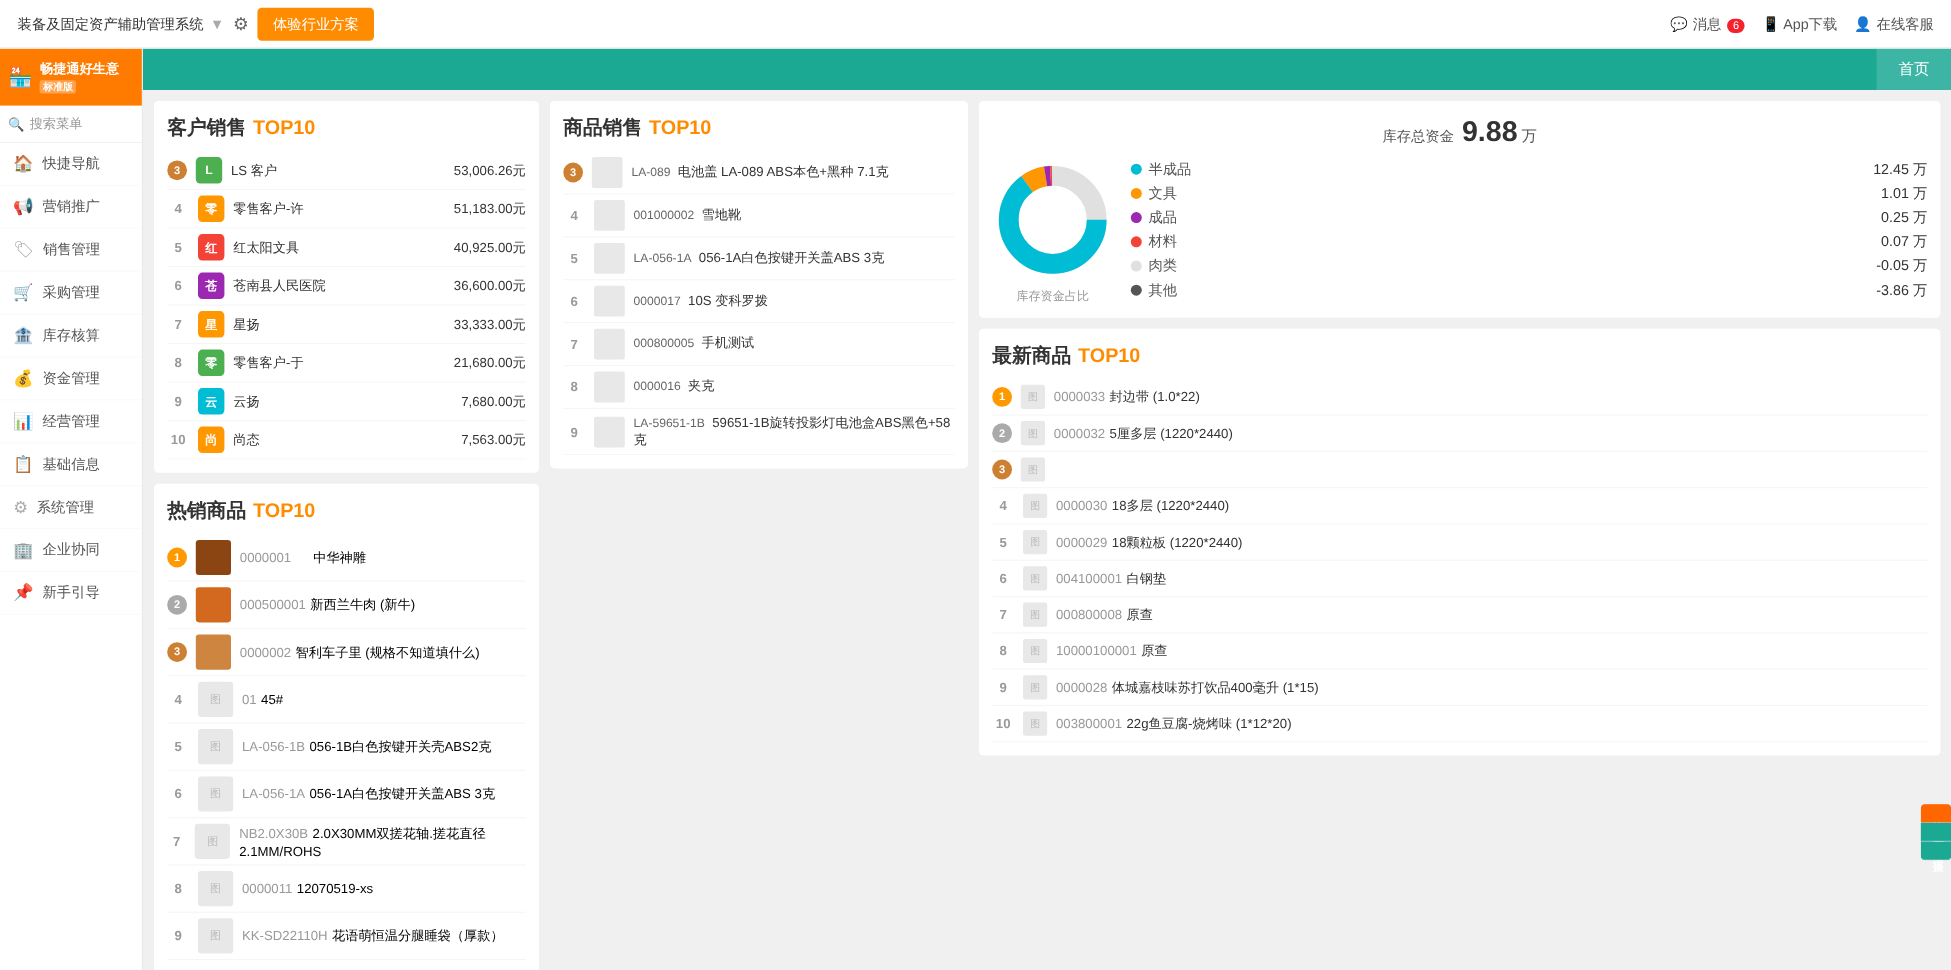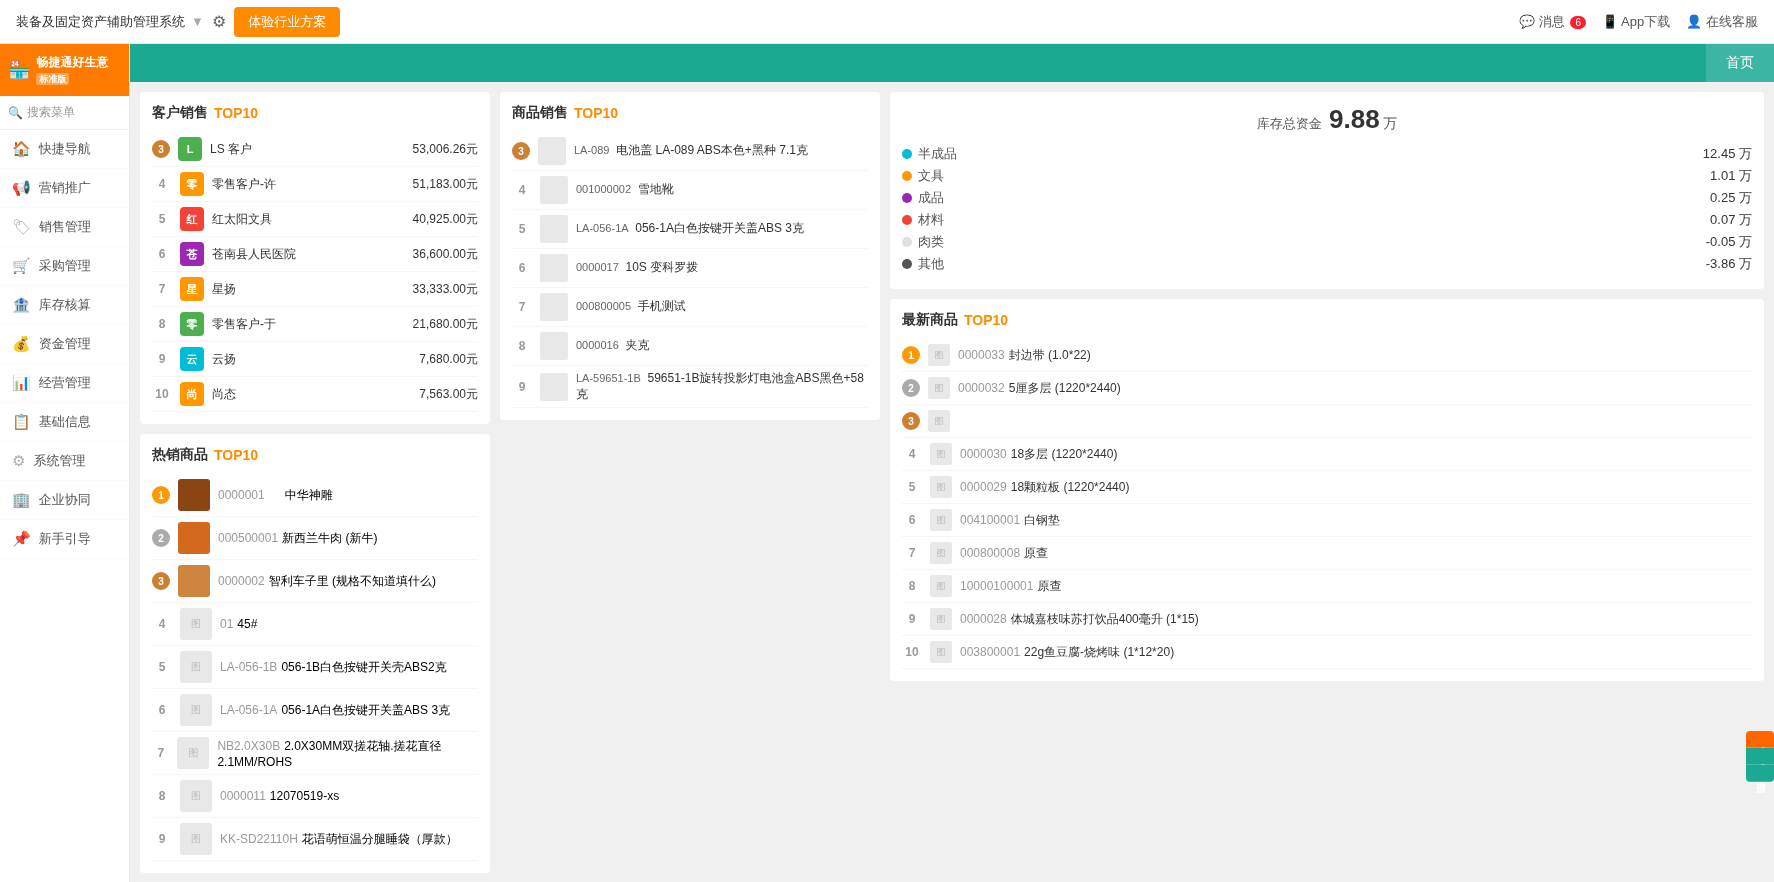--- a/index.html
+++ b/index.html
@@ -82,21 +82,21 @@
     .page-content { flex: 1; overflow-y: auto; display: flex; gap: 0; padding: 10px; background: #f0f0f0; }
 
     
     .col-left { flex: 0 0 350px; display: flex; flex-direction: column; gap: 10px; }
     .col-mid { flex: 0 0 380px; display: flex; flex-direction: column; gap: 10px; margin: 0 10px; }
     .col-right { flex: 1; display: flex; flex-direction: column; gap: 10px; }
 
     .card { background: #fff; border-radius: 4px; padding: 12px; }
 
     
-    .rank-section-title { font-size: 14px; font-weight: 600; color: #333; margin-bottom: 10px; display: flex; align-items: center; gap: 6px; }
+    .rank-section-title { font-size: 18px; font-weight: 600; color: #333; margin-bottom: 10px; display: flex; align-items: center; gap: 6px; }
     .rank-section-title .highlight { color: #ff8c00; }
     .rank-item { display: flex; align-items: center; gap: 8px; padding: 5px 0; border-bottom: 1px solid #f5f5f5; }
     .rank-num { width: 20px; text-align: center; font-size: 12px; color: #999; font-weight: 600; }
     .rank-num.gold { color: #fff; background: #ff9900; border-radius: 50%; width: 18px; height: 18px; display: flex; align-items: center; justify-content: center; font-size: 10px; }
     .rank-num.silver { color: #fff; background: #aaa; border-radius: 50%; width: 18px; height: 18px; display: flex; align-items: center; justify-content: center; font-size: 10px; }
     .rank-num.bronze { color: #fff; background: #cd7f32; border-radius: 50%; width: 18px; height: 18px; display: flex; align-items: center; justify-content: center; font-size: 10px; }
     .rank-avatar { width: 24px; height: 24px; border-radius: 4px; display: flex; align-items: center; justify-content: center; font-size: 11px; color: #fff; font-weight: bold; flex-shrink: 0; }
     .rank-name { flex: 1; font-size: 12px; color: #333; }
     .rank-value { font-size: 12px; color: #333; font-weight: 500; }
     .rank-product-info { flex: 1; font-size: 12px; color: #333; line-height: 1.3; }
@@ -429,20 +429,35 @@
 
       <div class="col-right">
 
         <div class="card">
           <div class="inventory-total">
             <span class="label">库存总资金</span>&nbsp;
             <span class="value">9.88</span>
             <span class="unit">万</span>
           </div>
           <div class="inventory-chart-area">
+            <div>
+              <svg width="110" height="110" viewBox="0 0 110 110">
+
+                <circle cx="55" cy="55" r="40" fill="none" stroke="#e0e0e0" stroke-width="18"></circle>
+
+                <circle cx="55" cy="55" r="40" fill="none" stroke="#00BCD4" stroke-width="18" stroke-dasharray="226.2 251.3" stroke-dashoffset="62.8"></circle>
+
+                <circle cx="55" cy="55" r="40" fill="none" stroke="#FF9800" stroke-width="18" stroke-dasharray="18.3 251.3" stroke-dashoffset="-163.4"></circle>
+
+                <circle cx="55" cy="55" r="40" fill="none" stroke="#9C27B0" stroke-width="18" stroke-dasharray="4.5 251.3" stroke-dashoffset="-181.7"></circle>
+
+                <circle cx="55" cy="55" r="40" fill="none" stroke="#F44336" stroke-width="18" stroke-dasharray="1.3 251.3" stroke-dashoffset="-186.2"></circle>
+              </svg>
+              <div class="inventory-label">库存资金占比</div>
+            </div>
             <div class="legend">
               <div class="legend-item">
                 <div class="legend-dot" style="background:#00BCD4;"></div>
                 <span class="legend-name">半成品</span>
                 <span class="legend-val">12.45 万</span>
               </div>
               <div class="legend-item">
                 <div class="legend-dot" style="background:#FF9800;"></div>
                 <span class="legend-name">文具</span>
                 <span class="legend-val">1.01 万</span>

